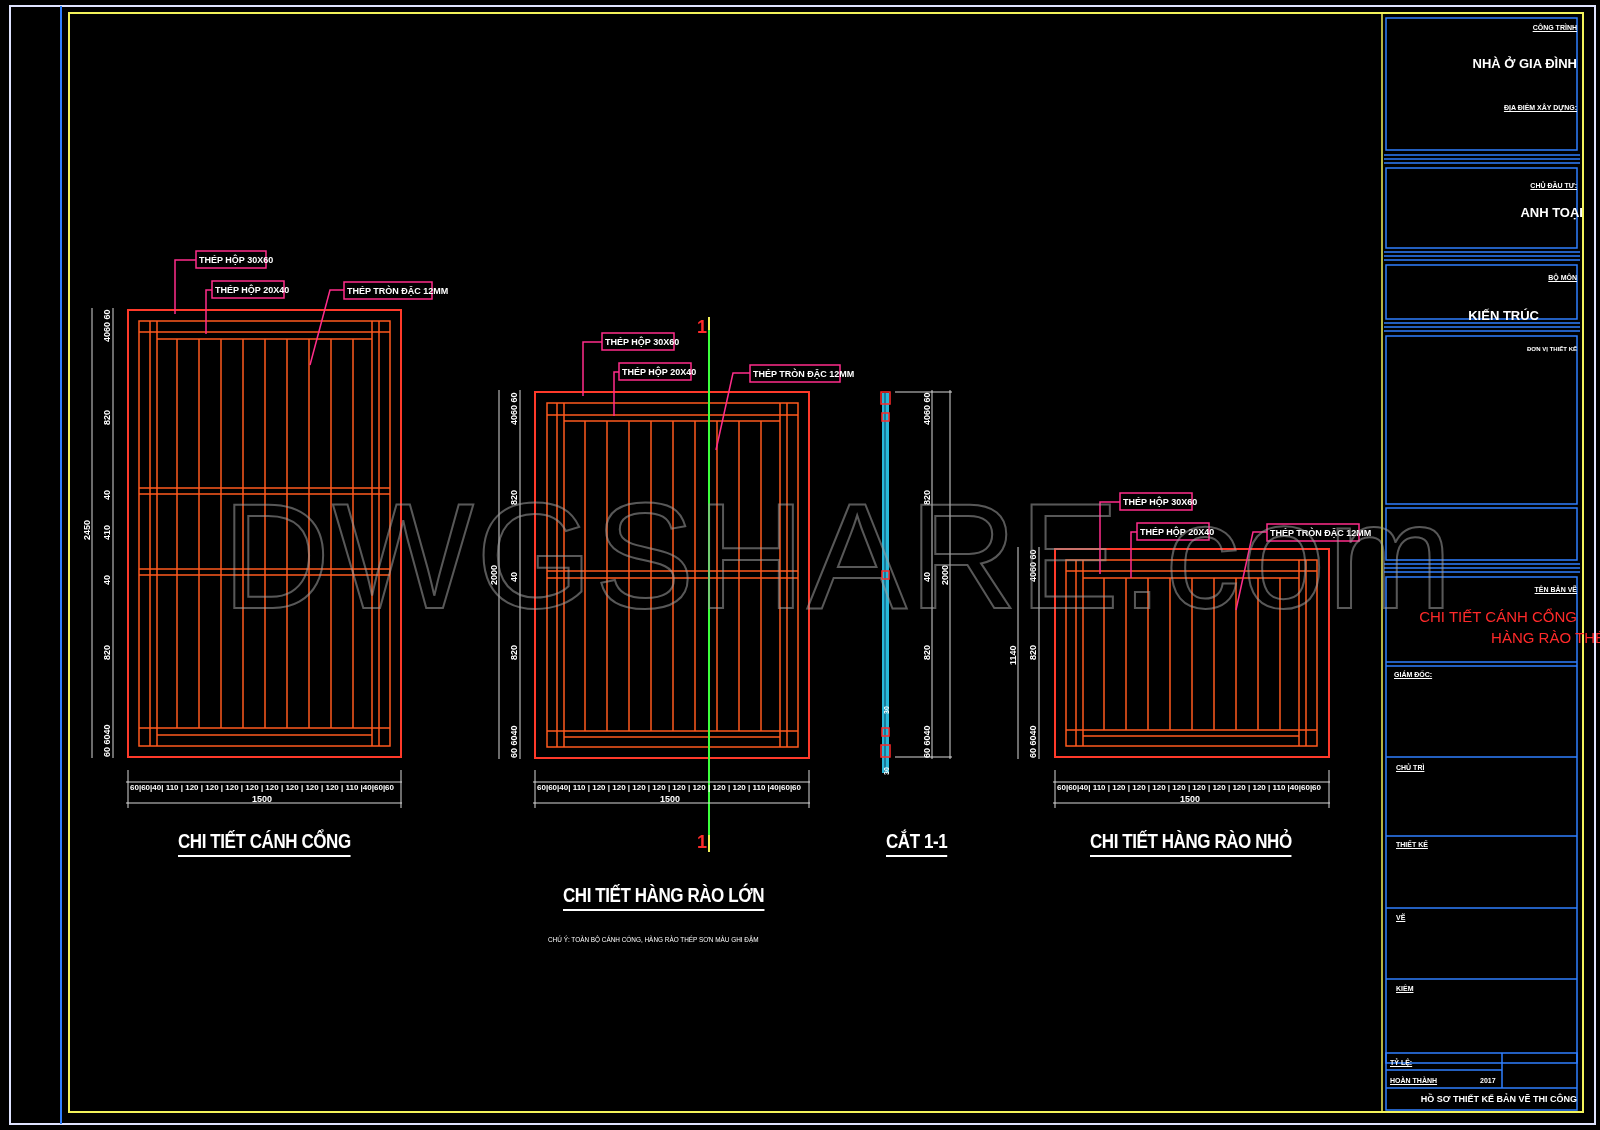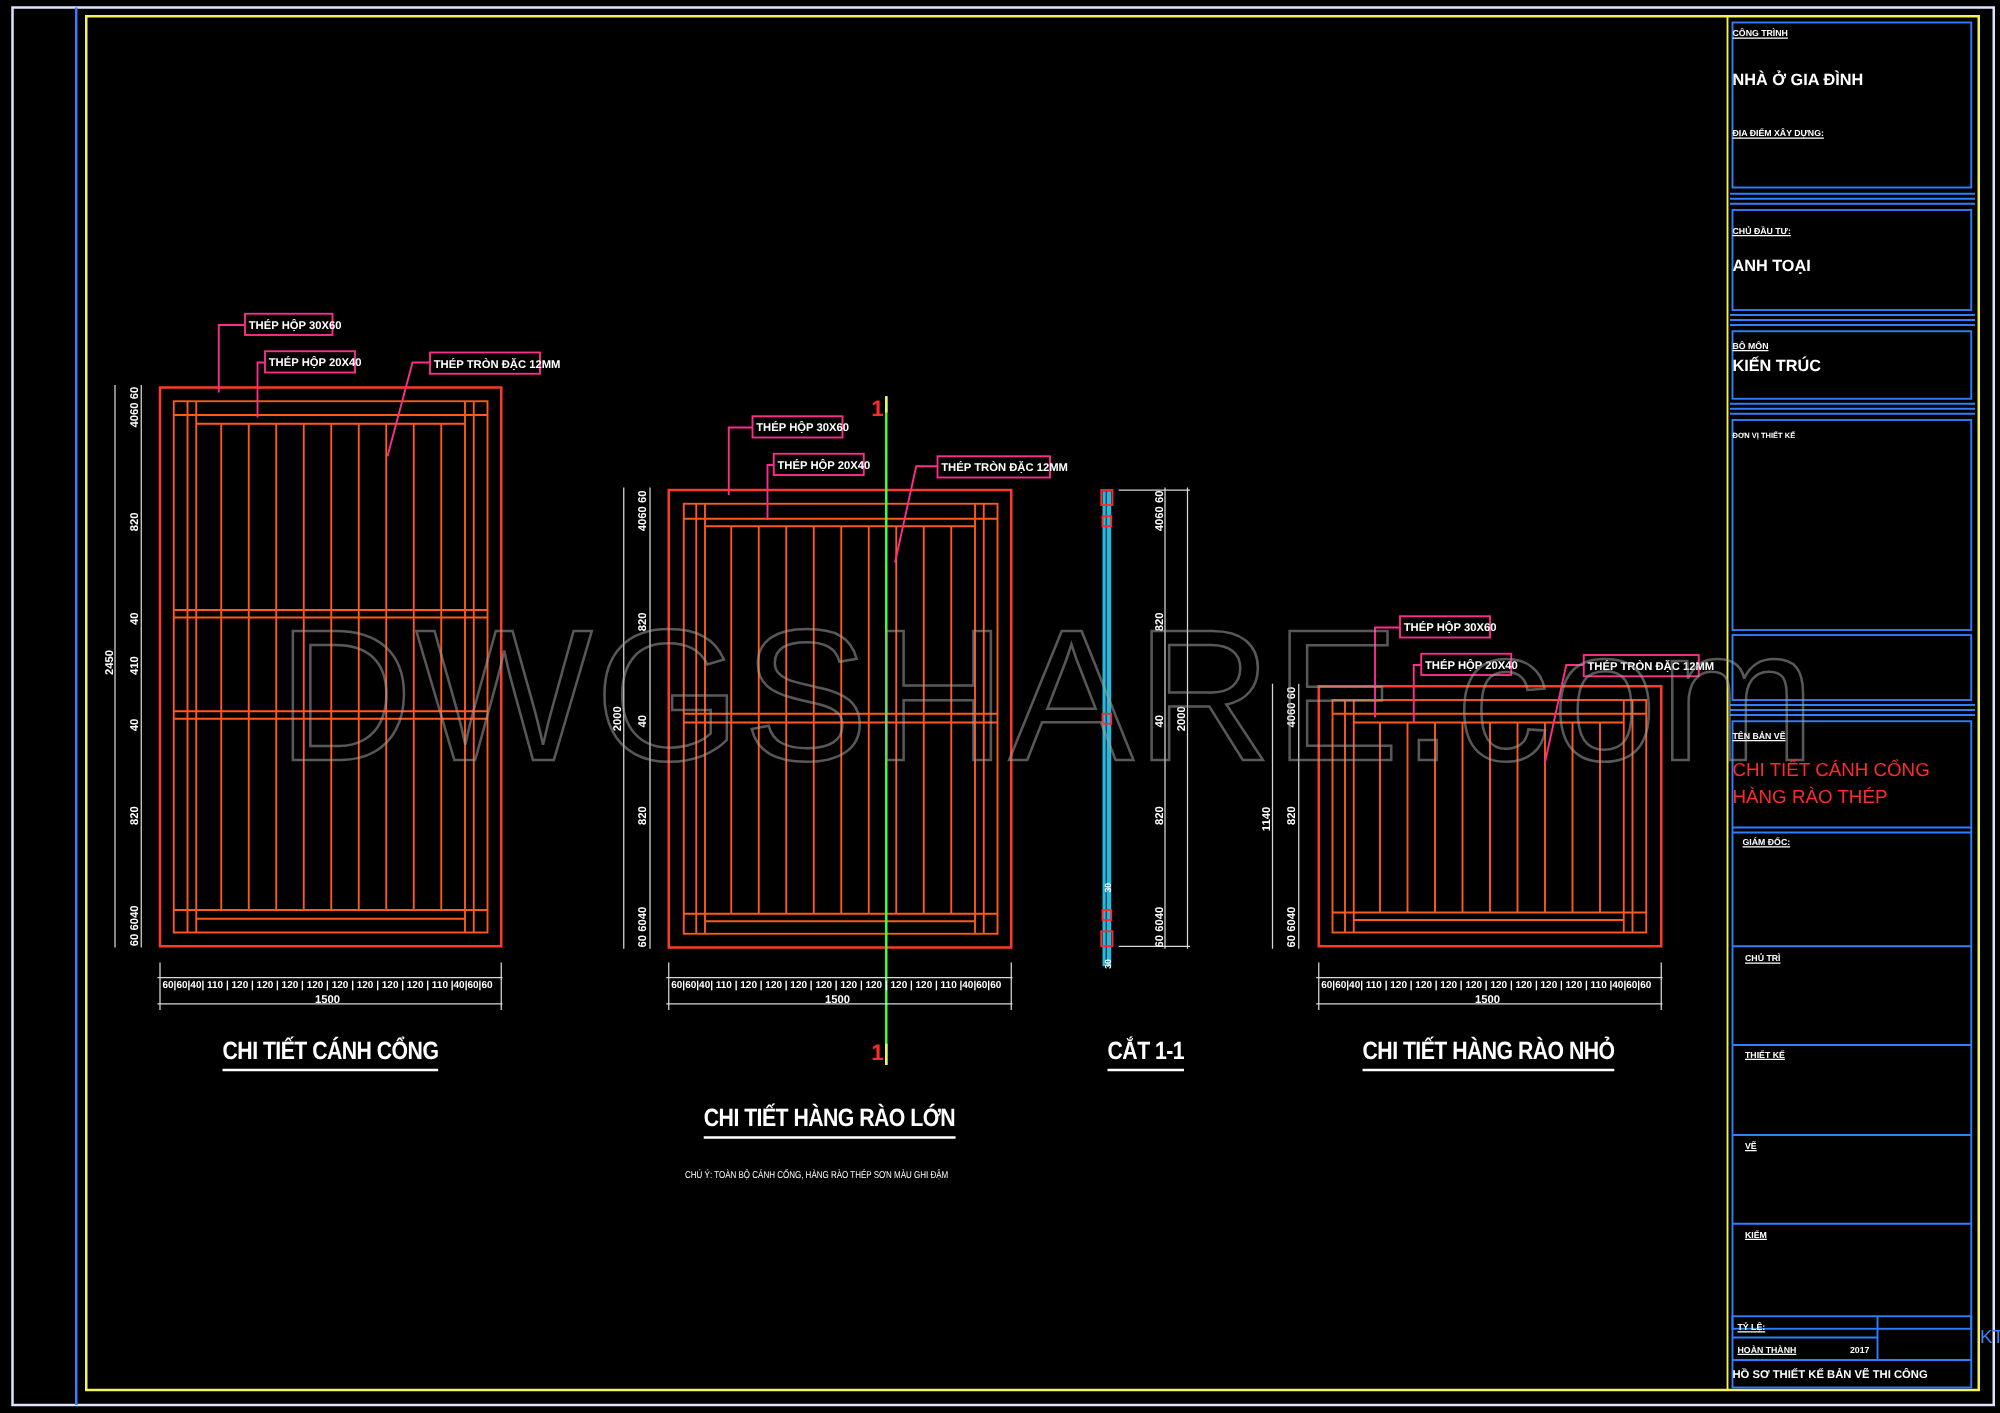--- a/index.html
+++ b/index.html
@@ -1,18 +1,18 @@
 <!DOCTYPE html>
 <html><head>
 <meta charset="utf-8">
 <style>
   html, body { margin:0; padding:0; background:#000; }
   body { width:1600px; height:1130px; position:relative; overflow:hidden; font-family:"Liberation Sans", sans-serif; }
   #canvas { position:absolute; left:0; top:0; width:1600px; height:1130px; }
-  .tb-label { position:absolute; color:#fff; font-family:"Liberation Sans", sans-serif; font-weight:bold; text-align:left; }
+  .tb-label { position:absolute; color:#fff; font-family:"Liberation Sans", sans-serif; font-weight:bold; text-align:right; }
   .tb-small { font-size:7px; text-decoration:underline; }
   .tb-big { font-size:13px; }
   .tb-red { color:#ff2a2a; font-size:15px; font-weight:normal; line-height:21px; }
   .tb-left { text-align:left; }
   .title { position:absolute; color:#fff; font-family:"Liberation Sans", sans-serif; font-weight:bold; font-size:20px; letter-spacing:-0.5px; border-bottom:2px solid #fff; padding-bottom:2px; white-space:nowrap; transform:scaleX(0.85); transform-origin:left top; }
   .note { position:absolute; color:#fff; font-size:8px; white-space:nowrap; font-family:"Liberation Sans", sans-serif; }
   .watermark { position:absolute; font-family:"Liberation Sans", sans-serif; font-weight:normal; font-size:150px; color:transparent; -webkit-text-stroke:2px rgba(160,160,160,0.55); letter-spacing:2px; white-space:nowrap; pointer-events:none; }
 </style>
 </head>
 <body>
@@ -283,21 +283,21 @@
 <div class="title" style="left:886px; top:830px;">CẮT 1-1</div>
 <div class="title" style="left:1090px; top:830px;">CHI TIẾT HÀNG RÀO NHỎ</div>
 <div class="note" style="left:548px; top:935px; transform:scaleX(0.8); transform-origin:left top;">CHÚ Ý: TOÀN BỘ CÁNH CỔNG, HÀNG RÀO THÉP SƠN MÀU GHI ĐẬM</div>
 
 <div class="tb-label tb-small" style="left:1386px; top:24px; width:191px;">CÔNG TRÌNH</div>
 <div class="tb-label tb-big" style="left:1386px; top:56px; width:191px;">NHÀ Ở GIA ĐÌNH</div>
 <div class="tb-label tb-small" style="left:1386px; top:104px; width:191px;">ĐỊA ĐIỂM XÂY DỰNG:</div>
 <div class="tb-label tb-small" style="left:1386px; top:182px; width:191px;">CHỦ ĐẦU TƯ:</div>
 <div class="tb-label tb-big" style="left:1386px; top:205px; width:197px;">ANH TOẠI</div>
 <div class="tb-label tb-small" style="left:1386px; top:274px; width:191px;">BỘ MÔN</div>
-<div class="tb-label tb-big" style="left:1386px; top:285px; width:153px;">KIẾN TRÚC</div>
+<div class="tb-label tb-big" style="left:1386px; top:308px; width:153px;">KIẾN TRÚC</div>
 <div class="tb-label" style="left:1386px; top:346px; width:191px; font-size:6px;">ĐƠN VỊ THIẾT KẾ</div>
 <div class="tb-label tb-small" style="left:1386px; top:586px; width:191px;">TÊN BẢN VẼ</div>
 <div class="tb-label tb-red" style="left:1386px; top:606px; width:191px;">CHI TIẾT CÁNH CỔNG</div>
 <div class="tb-label tb-red" style="left:1386px; top:627px; width:229px;">HÀNG RÀO THÉP</div>
 <div class="tb-label tb-small tb-left" style="left:1394px; top:671px;">GIÁM ĐỐC:</div>
 <div class="tb-label tb-small tb-left" style="left:1396px; top:764px;">CHỦ TRÌ</div>
 <div class="tb-label tb-small tb-left" style="left:1396px; top:841px;">THIẾT KẾ</div>
 <div class="tb-label tb-small tb-left" style="left:1396px; top:914px;">VẼ</div>
 <div class="tb-label tb-small tb-left" style="left:1396px; top:985px;">KIỂM</div>
 <div class="tb-label tb-small tb-left" style="left:1390px; top:1059px;">TỶ LỆ:</div>

